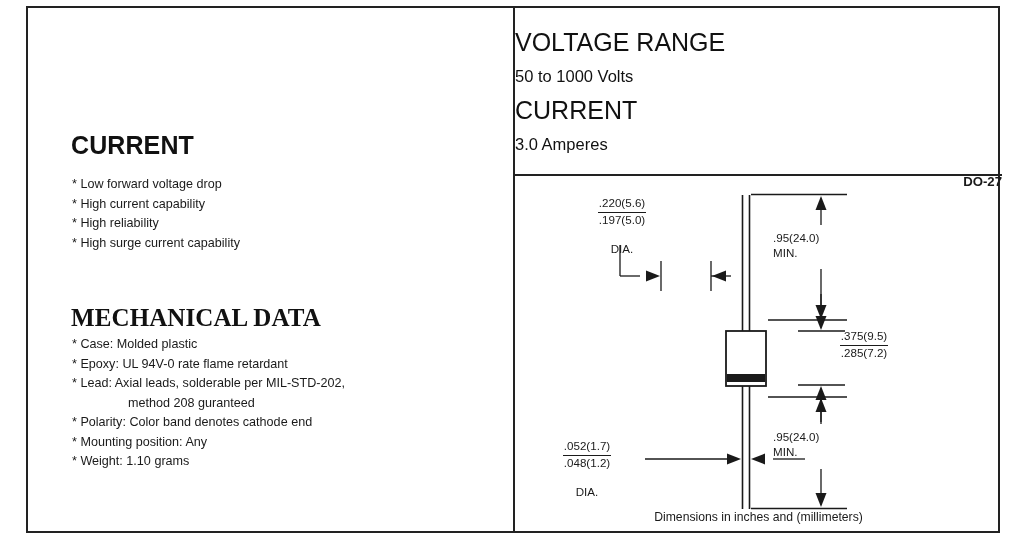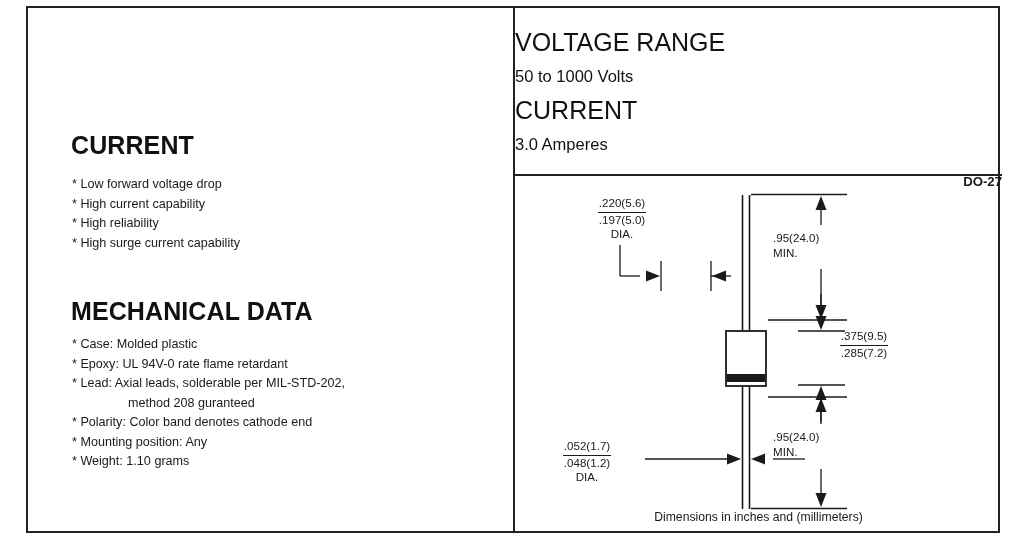--- a/index.html
+++ b/index.html
@@ -83,21 +83,22 @@
     top: 123px;
   }
   #features-list {
     position: absolute;
     left: 44px;
     top: 167px;
   }
   #mechanical-title {
     position: absolute;
     left: 43px;
-    top: 289px;
+    top: 296px;
+    font-family: Liberation Serif, serif;
   }
   #mechanical-list {
     position: absolute;
     left: 44px;
     top: 327px;
   }
 
   
   .rating-head {
     font-size: 25px;
@@ -148,21 +149,21 @@
     line-height: 14.5px;
     color: #1a1a1a;
     white-space: nowrap;
   }
   .frac .num {
     border-bottom: 1.4px solid #1a1a1a;
     padding: 0 1px 1px 1px;
     display: inline-block;
   }
   .frac .den { display: block; }
-  .frac .suffix { display: block; }
+  .frac .suffix { display: block; margin-top: 15px; }
 
   #dim-top-left  { left: 47px;  top: 27px;  width: 120px; }
   #dim-mid-right { left: 289px; top: 160px; width: 120px; }
   #dim-bot-left  { left: 12px;  top: 270px; width: 120px; }
 
   .minlabel {
     position: absolute;
     text-align: left;
     font-size: 11.6px;
     line-height: 14.5px;

